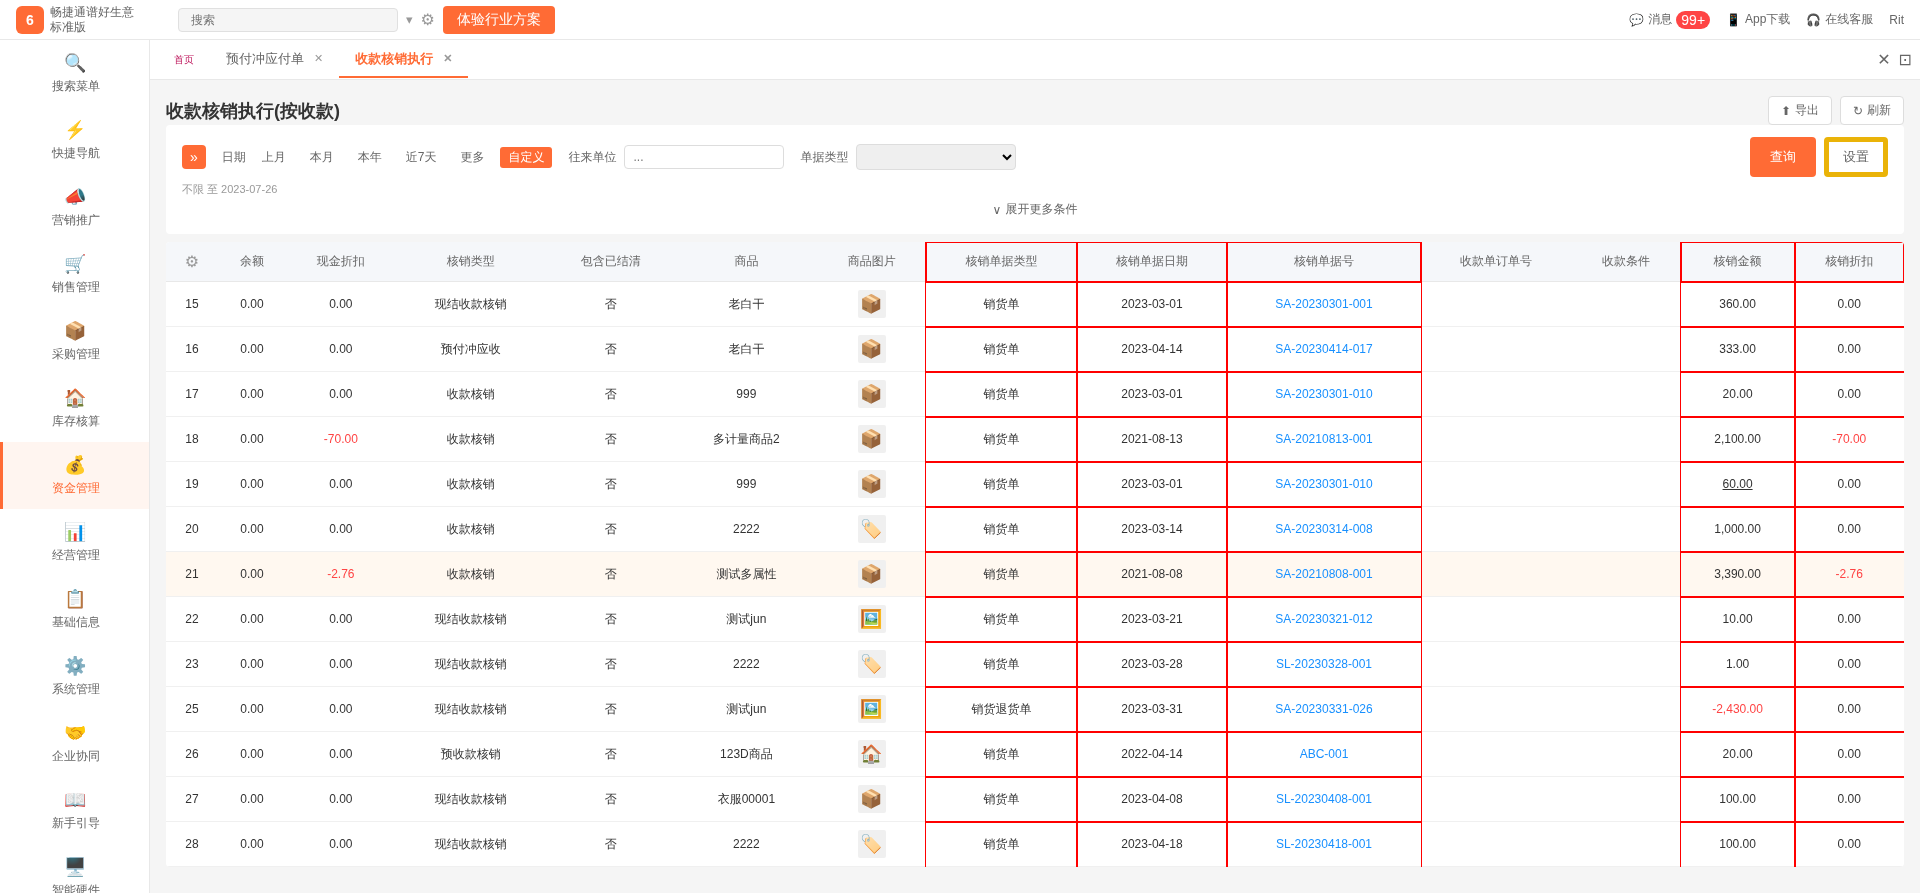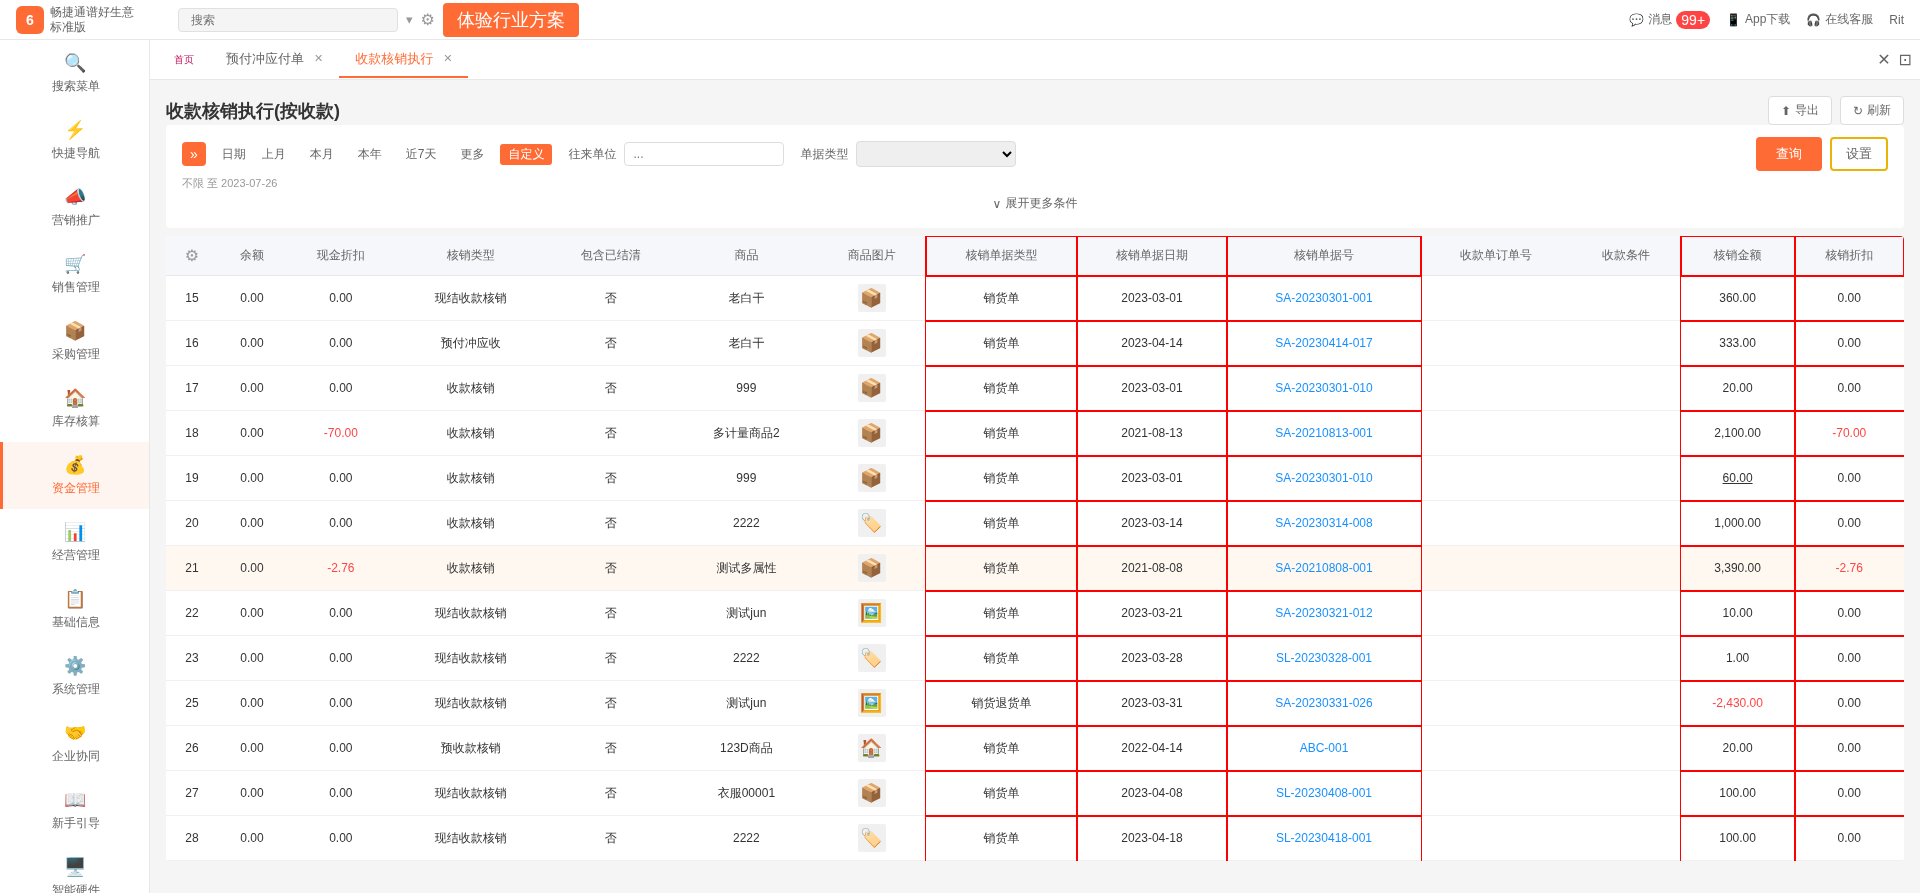--- a/index.html
+++ b/index.html
@@ -6,21 +6,21 @@
     body { font-family: 'Microsoft YaHei', Arial, sans-serif; font-size: 13px; background: #f5f5f5; color: #333; overflow: hidden; }
 
     
     .top-bar { height: 40px; background: #fff; display: flex; align-items: center; padding: 0 16px; border-bottom: 1px solid #e8e8e8; gap: 12px; }
     .top-logo { display: flex; align-items: center; gap: 6px; width: 150px; }
     .logo-icon { width: 28px; height: 28px; background: #ff6b35; border-radius: 6px; display: flex; align-items: center; justify-content: center; color: white; font-size: 14px; font-weight: bold; }
     .logo-text { font-size: 12px; color: #666; line-height: 1.2; }
     .top-bar-search { flex: 1; display: flex; align-items: center; gap: 8px; }
     .search-box { background: #f5f5f5; border: 1px solid #e0e0e0; border-radius: 4px; padding: 4px 12px; width: 220px; color: #999; font-size: 12px; }
     .top-bar-actions { display: flex; align-items: center; gap: 16px; margin-left: auto; }
-    .btn-industry { background: #ff6b35; color: white; border: none; border-radius: 4px; padding: 5px 14px; font-size: 18px; cursor: pointer; }
+    .btn-industry { background: #ff6b35; color: white; border: none; border-radius: 4px; padding: 5px 14px; font-size: 14px; cursor: pointer; }
     .top-action-item { display: flex; align-items: center; gap: 4px; font-size: 12px; color: #666; cursor: pointer; }
     .badge { background: #ff4444; color: white; border-radius: 10px; padding: 1px 5px; font-size: 14px; }
 
     
     .layout { display: flex; height: calc(100vh - 40px); }
 
     
     .sidebar { width: 150px; background: #fff; border-right: 1px solid #e8e8e8; display: flex; flex-direction: column; overflow-y: auto; }
     .sidebar-item { display: flex; flex-direction: column; align-items: center; padding: 12px 8px; cursor: pointer; gap: 4px; border-left: 3px solid transparent; }
     .sidebar-item.active { background: #fff5f0; border-left-color: #ff6b35; }
@@ -28,21 +28,21 @@
     .sidebar-item.active .icon { color: #ff6b35; }
     .sidebar-item .label { font-size: 12px; color: #666; }
     .sidebar-item.active .label { color: #ff6b35; }
 
     
     .main { flex: 1; display: flex; flex-direction: column; overflow: hidden; }
 
     
     .tab-bar { display: flex; align-items: center; background: #fff; border-bottom: 1px solid #e8e8e8; height: 40px; padding: 0 8px; }
     .tab { display: flex; align-items: center; gap: 6px; padding: 8px 16px; font-size: 13px; cursor: pointer; border-bottom: 2px solid transparent; color: #666; }
-    .tab.active { color: #ff6b35; border-bottom-color: #ff6b35; font-weight: normal; text-align: center; }
+    .tab.active { color: #ff6b35; border-bottom-color: #ff6b35; font-weight: bold; text-align: center; }
     .tab .close { font-size: 11px; color: #999; margin-left: 4px; }
     .tab-home { padding: 8px 16px; font-size: 10px; color: #be185d; cursor: pointer; }
     .tab-bar-actions { margin-left: auto; display: flex; gap: 8px; }
     .tab-bar-btn { background: none; border: none; cursor: pointer; color: #666; font-size: 16px; }
 
     
     .page-content { flex: 1; overflow: auto; padding: 16px; background: #f5f5f5; }
 
     .page-header { display: flex; align-items: center; justify-content: space-between; margin-bottom: 0; }
     .page-title { font-size: 18px; font-weight: bold; color: #333; }
@@ -53,21 +53,21 @@
     .filter-bar { background: #fff; border-radius: 4px; padding: 12px 16px; margin-bottom: 8px; }
     .filter-row { display: flex; align-items: center; gap: 16px; flex-wrap: wrap; }
     .filter-item { display: flex; align-items: center; gap: 8px; }
     .filter-label { font-size: 12px; color: #666; white-space: nowrap; }
     .filter-date-range { font-size: 11px; color: #999; }
     .date-btn { padding: 2px 8px; font-size: 12px; color: #666; cursor: pointer; background: none; border: none; }
     .date-btn.active { color: #fff; background: #ff6b35; border-radius: 3px; }
     .filter-input { border: 1px solid #ddd; border-radius: 4px; padding: 4px 8px; font-size: 12px; width: 160px; }
     .filter-select { border: 1px solid #ddd; border-radius: 4px; padding: 4px 8px; font-size: 12px; width: 160px; }
     .btn-query { background: #ff6b35; color: white; border: none; border-radius: 4px; padding: 6px 20px; font-size: 13px; cursor: pointer; }
-    .btn-setting { background: white; color: #666; border: 2px solid #eab308; border-radius: 4px; padding: 6px 14px; font-size: 13px; cursor: pointer; }
+    .btn-setting { background: white; color: #666; border: 5px solid #eab308; border-radius: 4px; padding: 6px 14px; font-size: 13px; cursor: pointer; }
     .expand-more { display: flex; align-items: center; gap: 4px; color: #666; font-size: 12px; cursor: pointer; justify-content: center; padding: 4px; }
 
     
     .table-container { background: #fff; border-radius: 4px; overflow: auto; position: relative; }
     table { width: 100%; border-collapse: collapse; font-size: 12px; }
     thead tr { background: #f5f7fa; }
     th { padding: 10px 8px; text-align: center; color: #666; font-weight: normal; border-bottom: 1px solid #e8e8e8; white-space: nowrap; }
     td { padding: 8px 8px; text-align: center; border-bottom: 1px solid #f0f0f0; white-space: nowrap; }
     tr.highlighted td { background: #fff8f0; }
     .link { color: #1890ff; text-decoration: none; cursor: pointer; }

